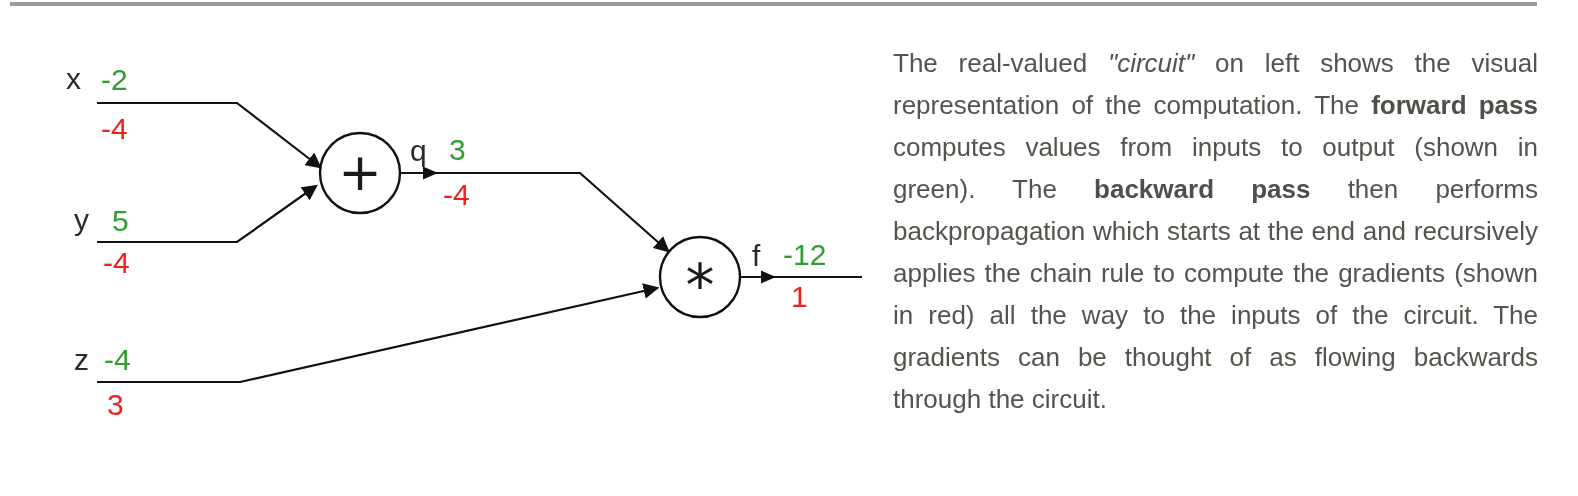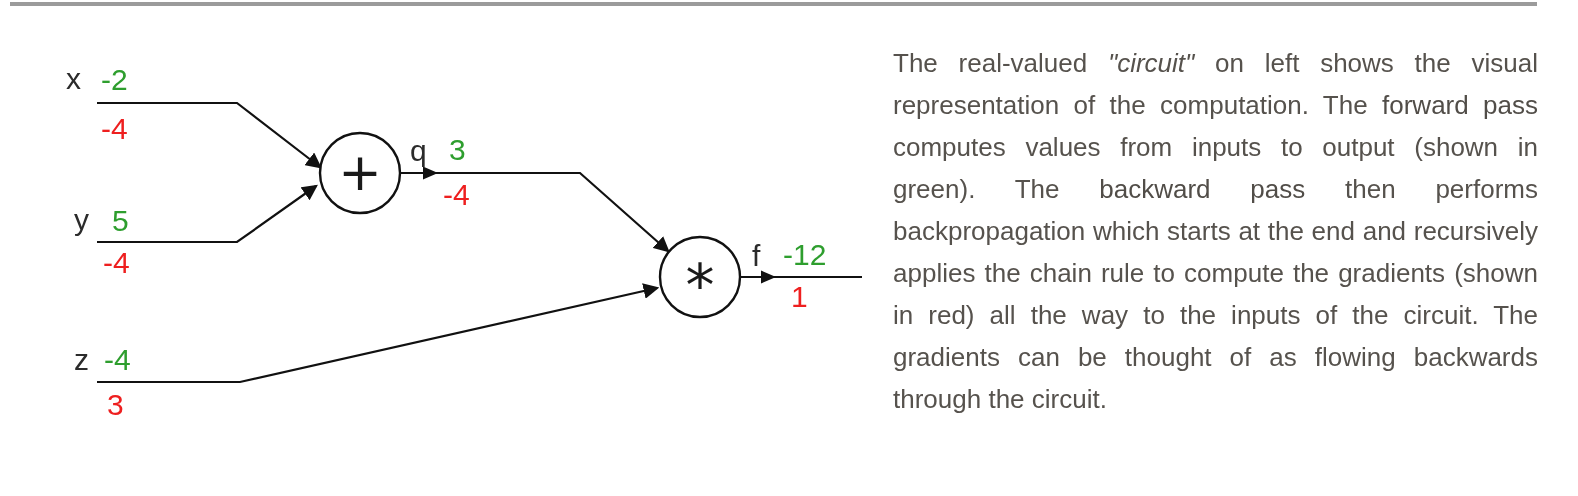--- a/index.html
+++ b/index.html
@@ -37,21 +37,21 @@
     fill: #1a1a1a; text-anchor: middle;
   }
 
   .description {
     position: absolute; left: 893px; top: 42px; width: 645px;
     font-size: 26px; line-height: 42px;
     color: #56524d;
     text-align: justify;
   }
   .description .seg-italic { font-style: italic; }
-  .description .seg-bold { font-weight: 400; color: #514d48; }
+  .description .seg-bold { font-weight: 700; color: #514d48; }
 </style>
 </head>
 <body>
 
 <div class="page">
 
   <div class="top-rule"></div>
 
   <svg class="circuit-svg" viewBox="0 0 880 496">
     <defs>

